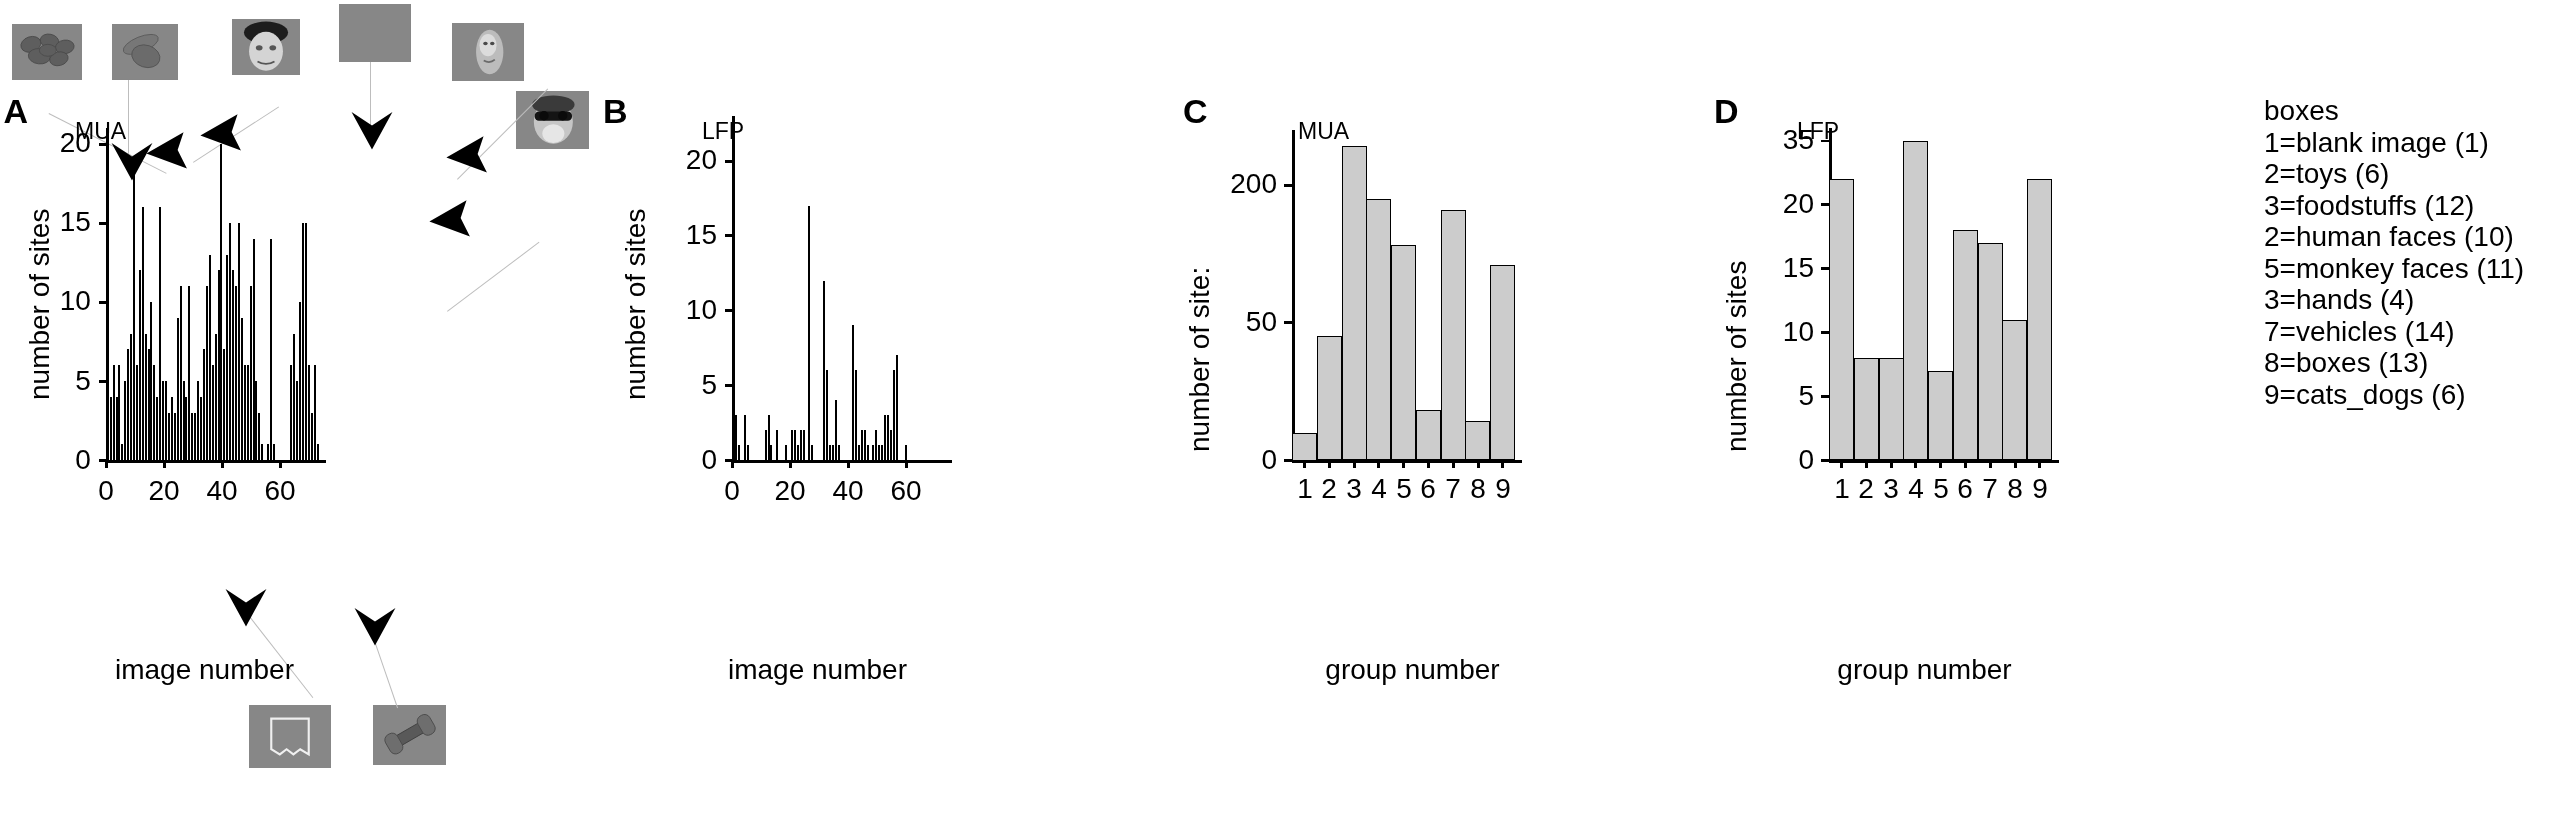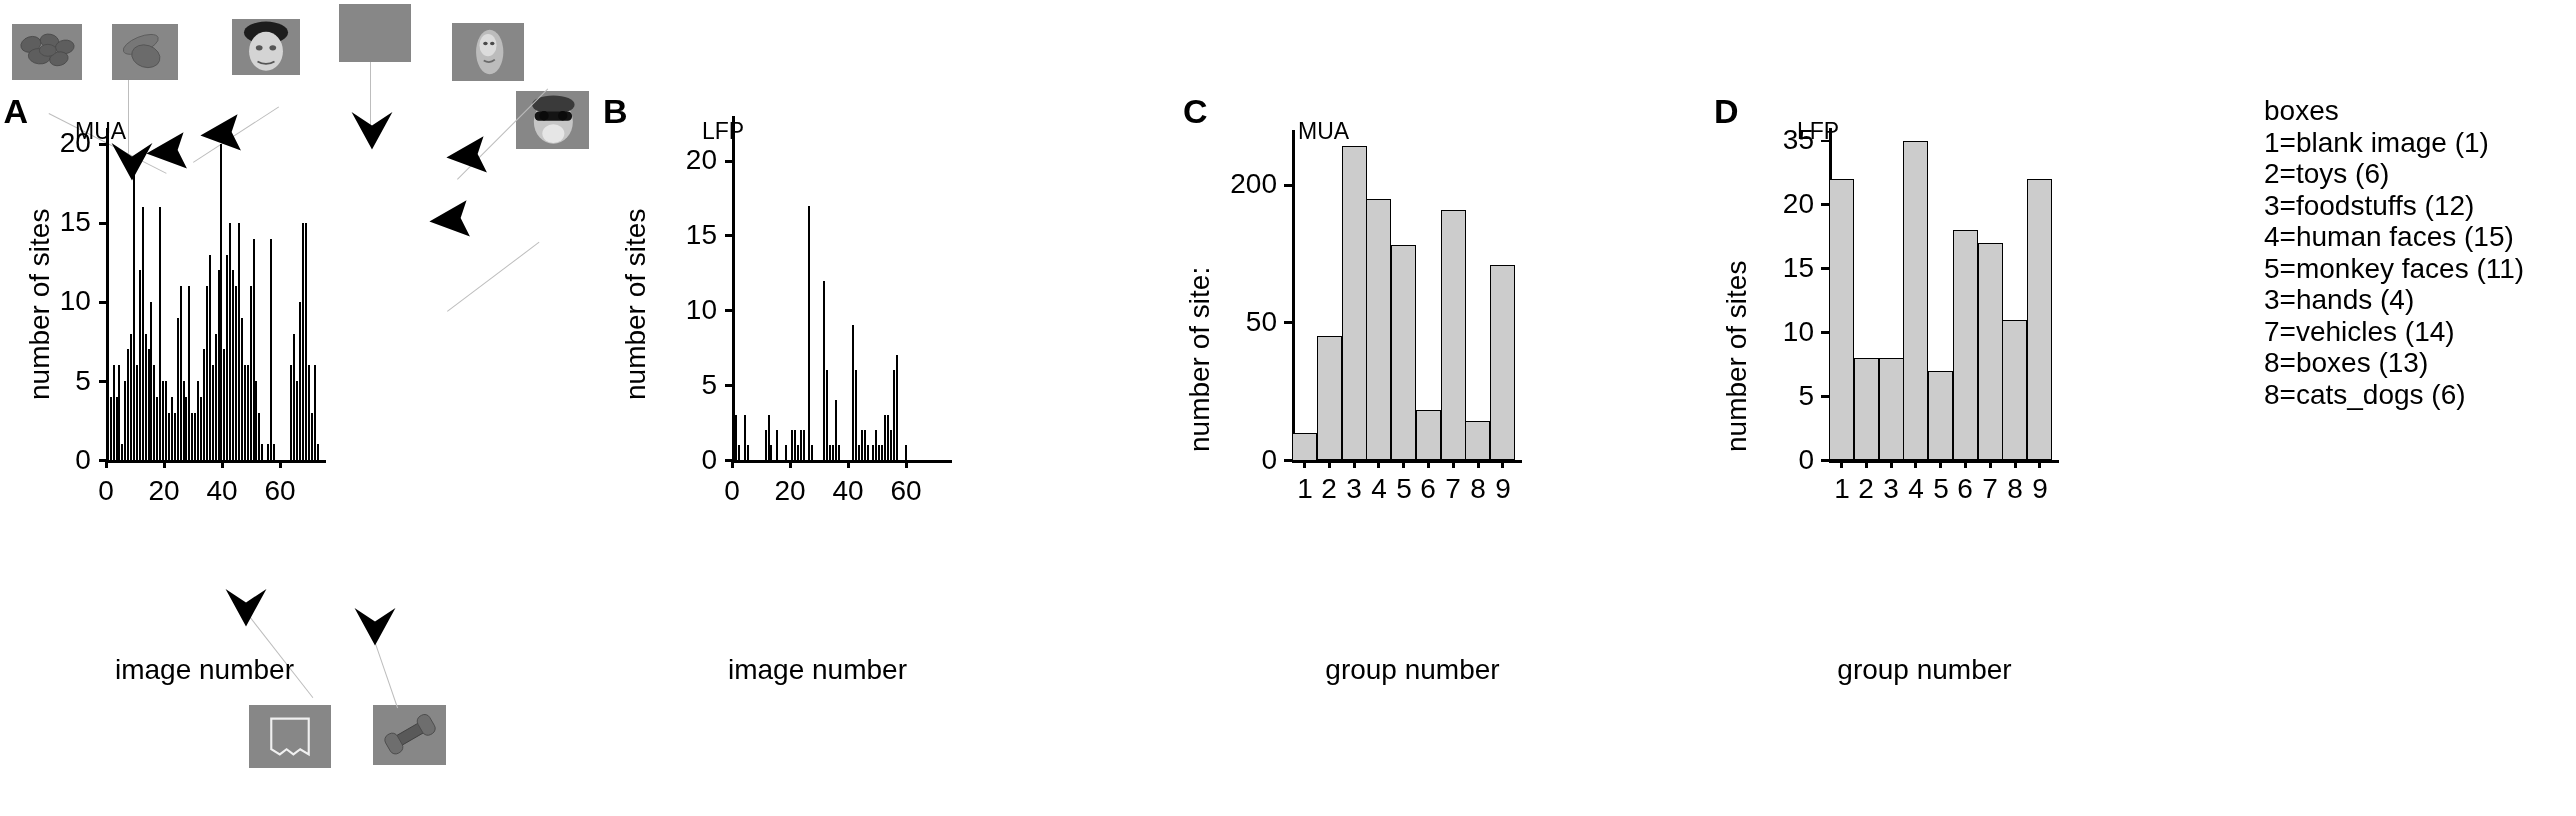--- a/index.html
+++ b/index.html
@@ -502,20 +502,20 @@
       <div class="xtick" style="left: 335px; top: 349px;"></div>
       <div class="xtick-label" style="left: 307px; top: 364px; width: 60px;">9</div>
     </div>
 </div>
 
 <div class="legend" style="left:2264px; top:95px;">
   <div>boxes</div>
   <div>1=blank image (1)</div>
   <div>2=toys (6)</div>
   <div>3=foodstuffs (12)</div>
-  <div>4=human faces (15)</div>
+  <div>2=human faces (10)</div>
   <div>5=monkey faces (11)</div>
   <div>3=hands (4)</div>
   <div>7=vehicles (14)</div>
   <div>8=boxes (13)</div>
-  <div>8=cats_dogs (6)</div>
+  <div>9=cats_dogs (6)</div>
 </div>
 
 
 </body></html>

